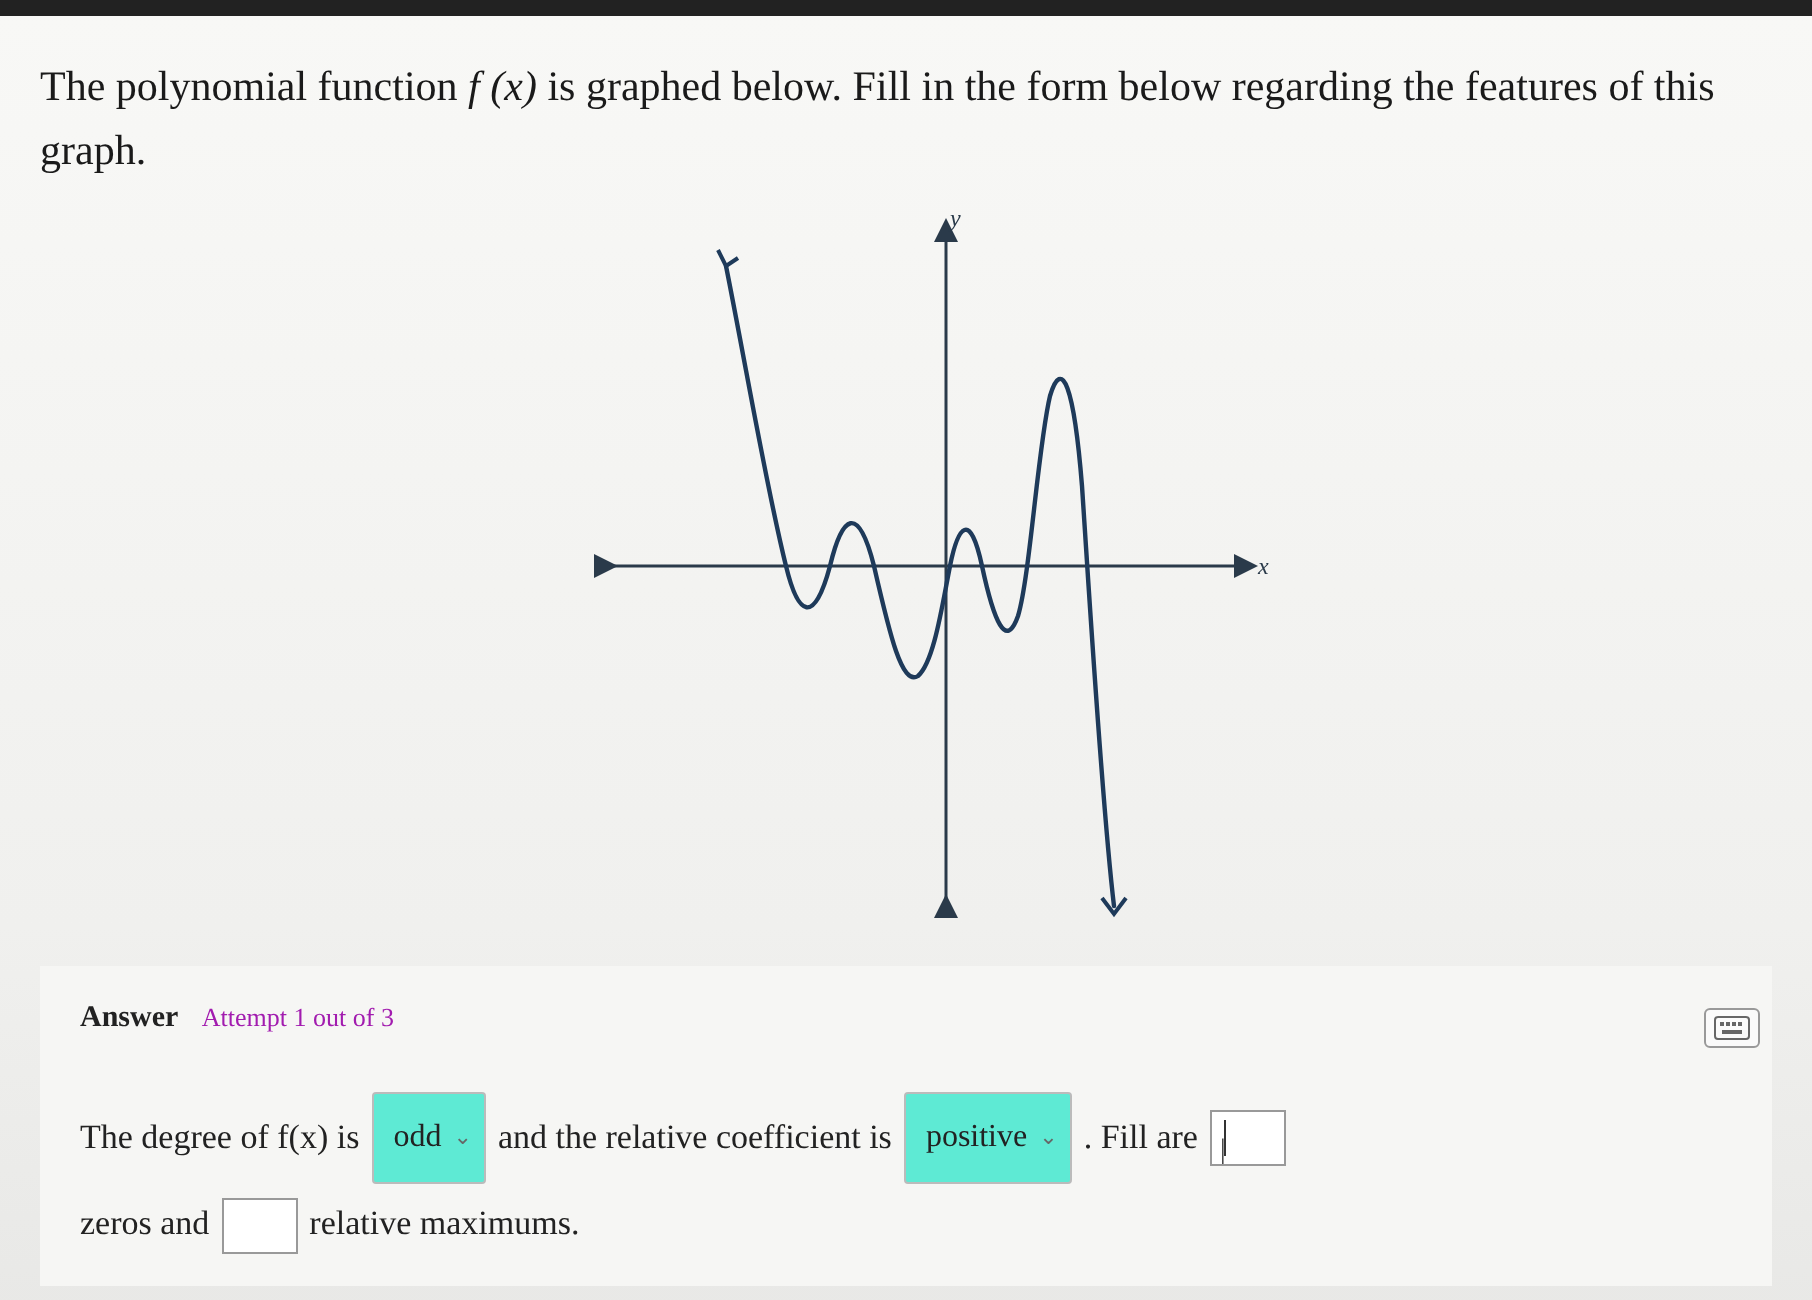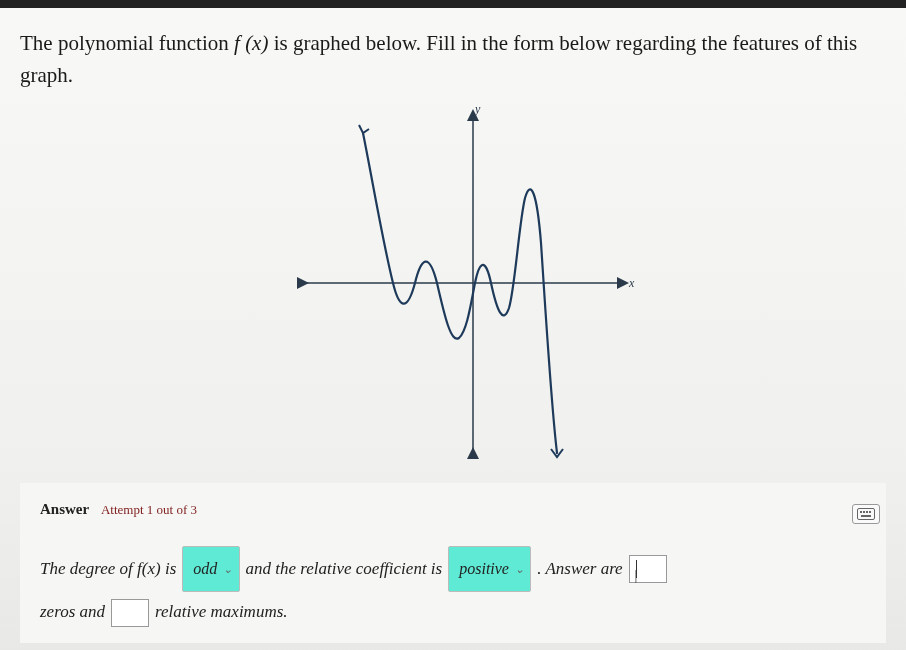--- a/index.html
+++ b/index.html
@@ -34,30 +34,29 @@
       background: #f6f6f4;
       padding: 18px 20px 10px 20px;
       margin-top: 10px;
     }
     .answer-header {
       font-size: 15px;
       color: #222;
       margin-bottom: 28px;
     }
     .answer-header .bold { font-weight: bold; text-align: center; }
-    .answer-header .attempt { font-size: 13px; color: #7f1d1d; margin-left: 8px; }
+    .answer-header .attempt { font-size: 13px; color: #a21caf; margin-left: 8px; }
     .answer-line {
       font-size: 17px;
       color: #222;
       line-height: 2.4;
       display: flex;
       flex-wrap: wrap;
       align-items: center;
       gap: 6px;
-      font-style: italic;
     }
     .dropdown {
       display: inline-flex;
       align-items: center;
       border: 1px solid #bbb;
       background: #5eead4;
       padding: 3px 6px 3px 10px;
       font-size: 16px;
       color: #222;
       border-radius: 2px;
@@ -168,21 +167,21 @@
       <span>The degree of f(x) is</span>
       <span class="dropdown">
         <span>odd</span>
         <span class="chev">⌄</span>
       </span>
       <span>and the relative coefficient is</span>
       <span class="dropdown">
         <span>positive</span>
         <span class="chev">⌄</span>
       </span>
-      <span>. Answer are</span>
+      <span>. Fill are</span>
       <span class="blank-box active">
         <span class="cursor-glyph">|</span>
       </span>
     </div>
 
     <div class="answer-line">
       <span>zeros and</span>
       <span class="blank-box"></span>
       <span>relative maximums.</span>
     </div>

